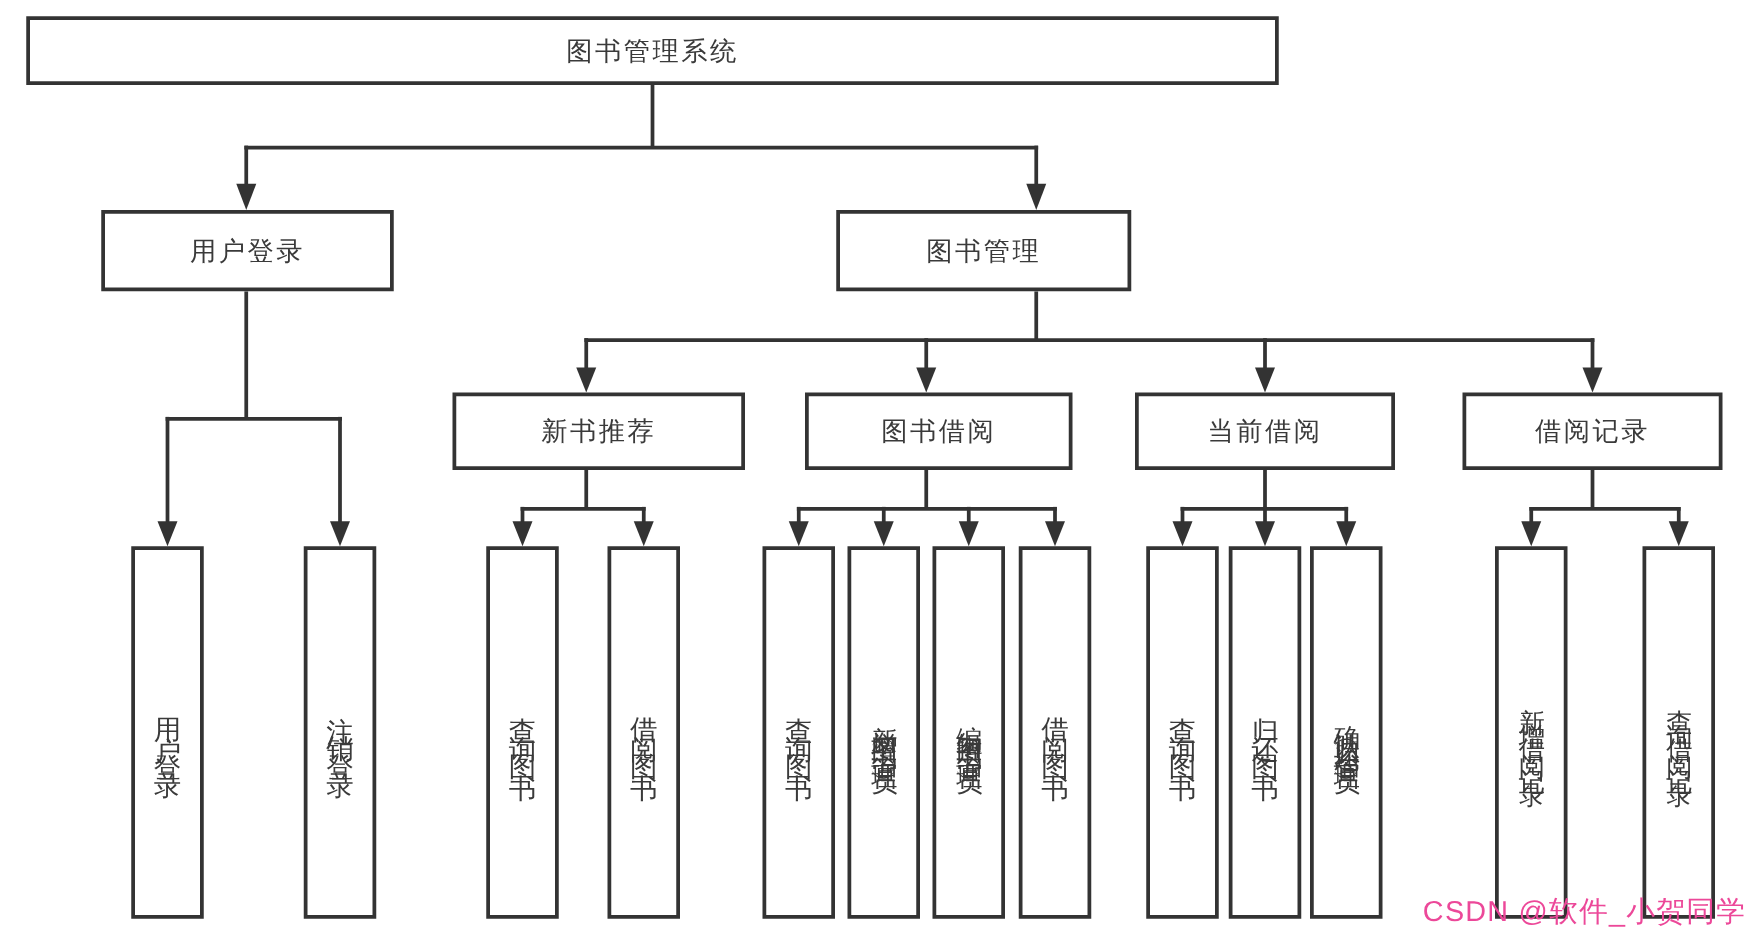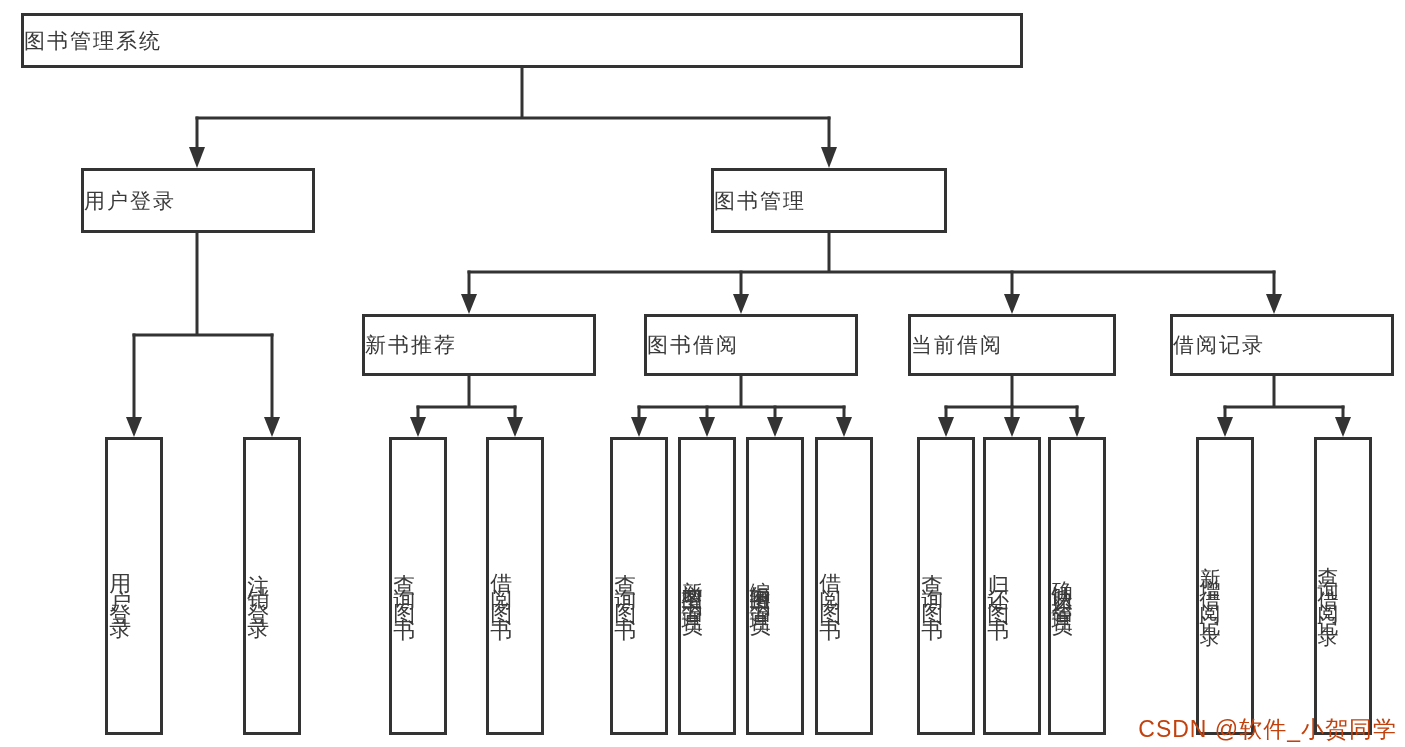--- a/index.html
+++ b/index.html
@@ -16,20 +16,21 @@
     left: 0; top: 0;
     width: 1405px; height: 747px;
   }
   .box {
     position: absolute;
     box-sizing: border-box;
     border: 3px solid #333333;
     background: #ffffff;
     display: flex;
     align-items: center;
+    justify-content: center;
     color: #3a3a3a;
   }
   .hlabel {
     font-size: 21px;
     letter-spacing: 2px;
     white-space: nowrap;
   }
   .leaf span {
     writing-mode: vertical-rl;
     font-size: 22px;
@@ -37,21 +38,21 @@
     letter-spacing: 15px;
     white-space: nowrap;
   }
   .leaf span.mid  { font-size: 21px; letter-spacing: 12px; }
   .leaf span.long { font-size: 21px; letter-spacing: 5px; }
   .watermark {
     position: absolute;
     right: 8px;
     bottom: 2px;
     font-size: 23px;
-    color: #c2410c;
+    color: #ec4899;
     letter-spacing: 1px;
     white-space: nowrap;
   }
 </style>
 </head>
 <body>
 
 <div class="canvas">
 
   <svg class="connectors" viewBox="0 0 1405 747" xmlns="http://www.w3.org/2000/svg">
@@ -124,34 +125,34 @@
     </g>
   </svg>
 
   <div class="box" style="left:21px;top:13px;width:1002px;height:55px">
     <span class="hlabel">图书管理系统</span>
   </div>
 
   <div class="box" style="left:81px;top:168px;width:234px;height:65px">
     <span class="hlabel">用户登录</span>
   </div>
-  <div class="box" style="left:711px;top:168px;width:236px;height:65px">
+  <div class="box" style="left:669px;top:168px;width:236px;height:65px">
     <span class="hlabel">图书管理</span>
   </div>
 
   <div class="box" style="left:362px;top:314px;width:234px;height:62px">
     <span class="hlabel">新书推荐</span>
   </div>
   <div class="box" style="left:644px;top:314px;width:214px;height:62px">
     <span class="hlabel">图书借阅</span>
   </div>
   <div class="box" style="left:908px;top:314px;width:208px;height:62px">
     <span class="hlabel">当前借阅</span>
   </div>
-  <div class="box" style="left:1170px;top:314px;width:224px;height:62px">
+  <div class="box" style="left:1170px;top:314px;width:208px;height:62px">
     <span class="hlabel">借阅记录</span>
   </div>
 
   <div class="box leaf" style="left:105px;top:437px;width:58px;height:298px">
     <span>用户登录</span>
   </div>
   <div class="box leaf" style="left:243px;top:437px;width:58px;height:298px">
     <span>注销登录</span>
   </div>
 

